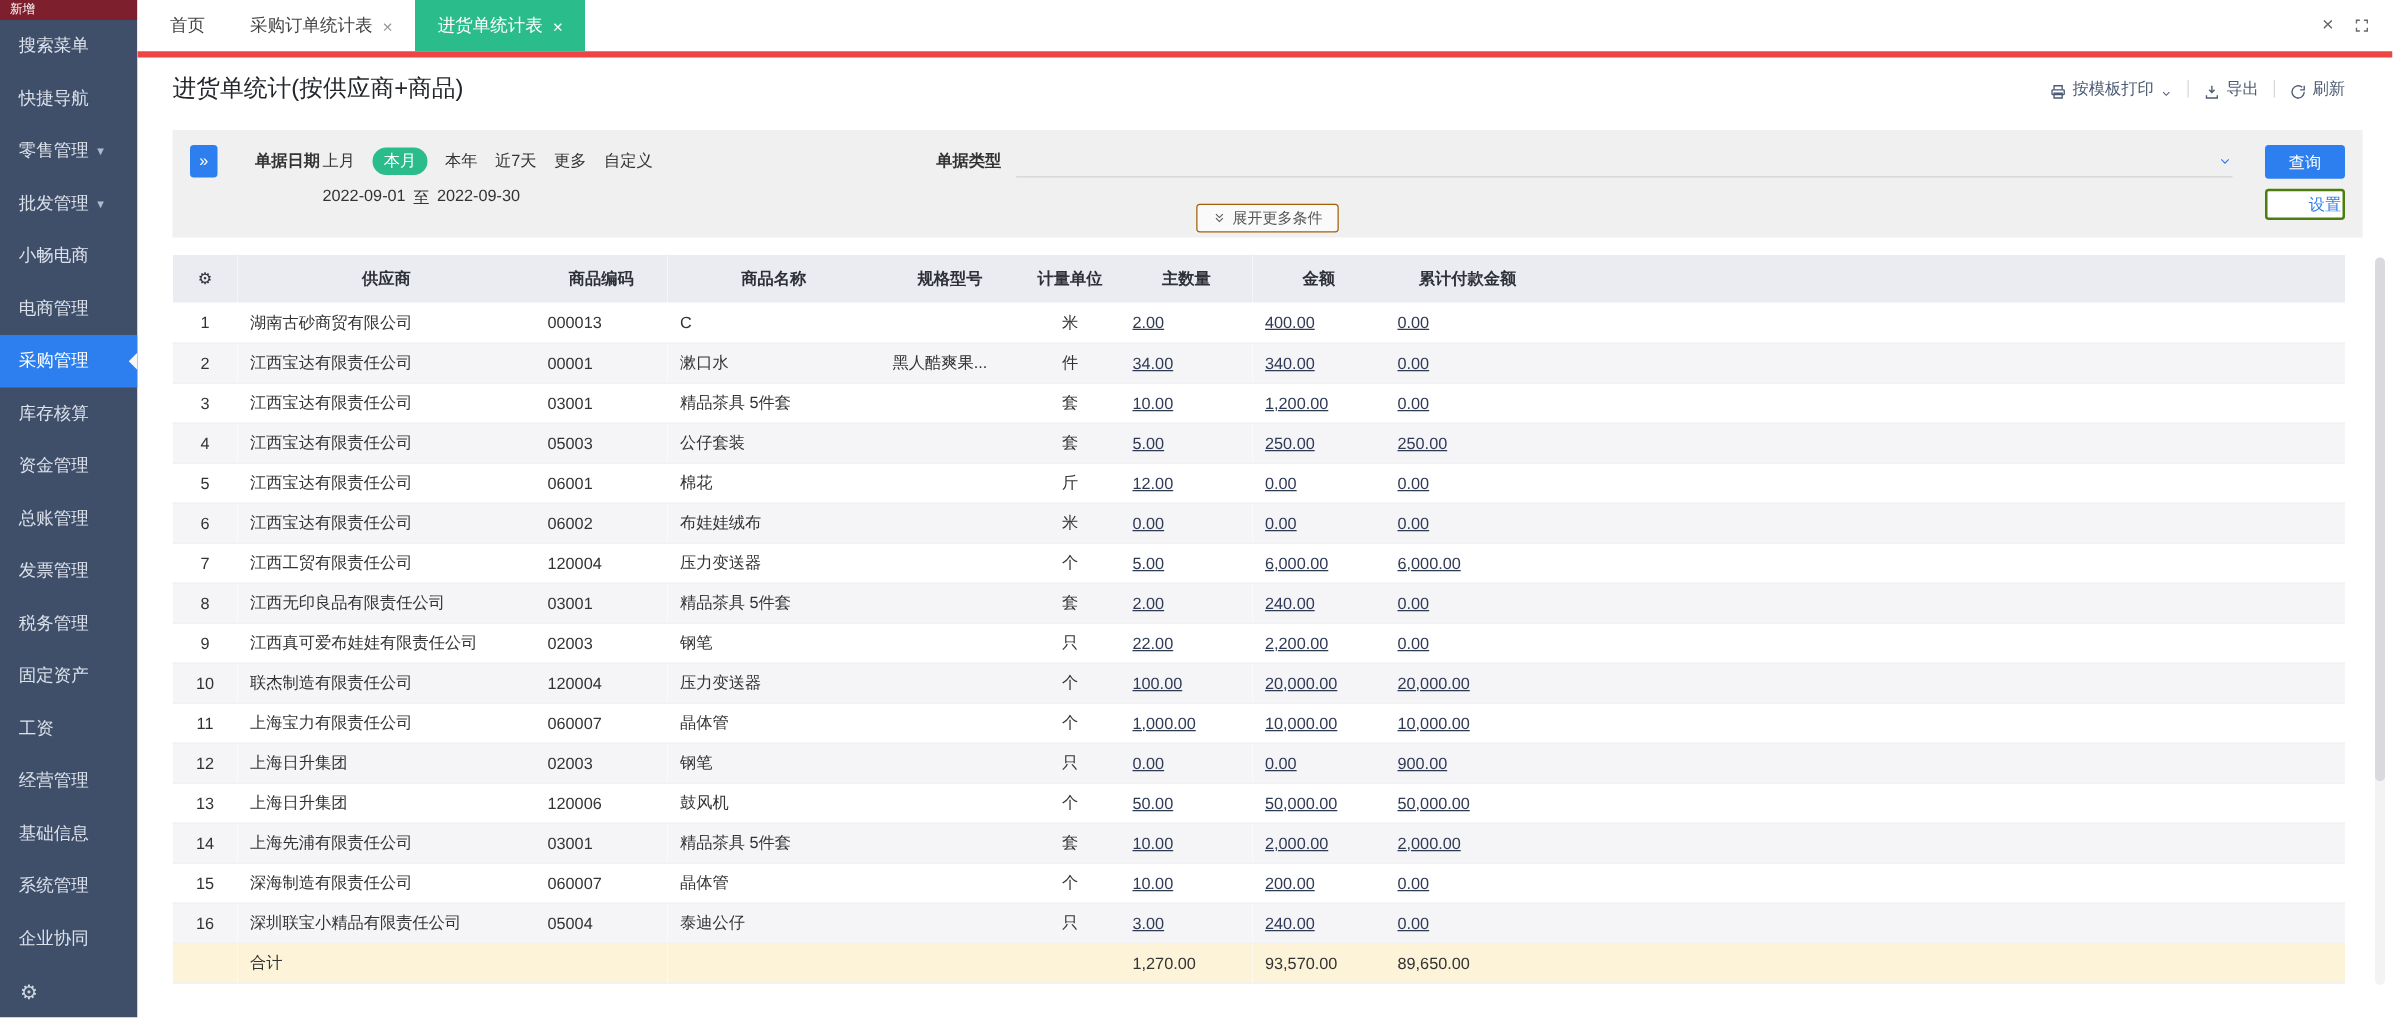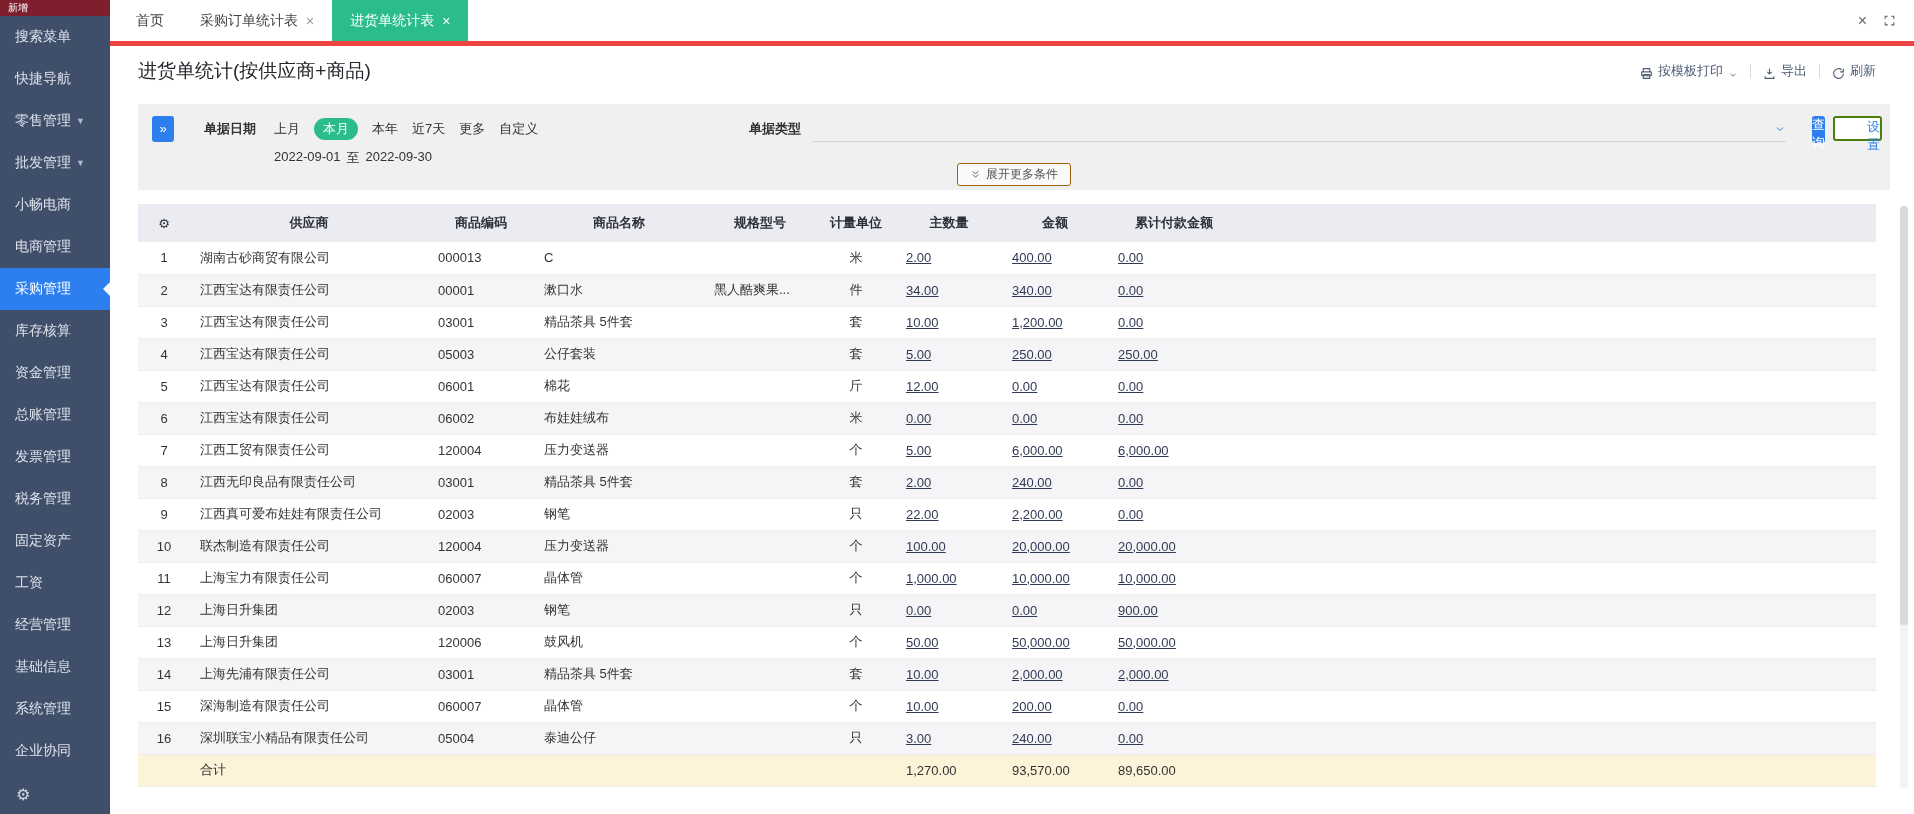--- a/index.html
+++ b/index.html
@@ -42,32 +42,32 @@
   .t-sep { width:1px; height:14px; background:#d8d8d8; }
 
   
   .filter { margin:8px 24px 0 28px; background:#f0f0f1; position:relative;
     padding:12px 14px 4px 14px; height:86px; }
   .filter-row { display:flex; align-items:flex-start; }
   .collapse-btn { width:22px; height:26px; background:#2d7ff0; color:#fff; border:none;
     border-radius:3px; font-size:13px; cursor:pointer; line-height:26px; text-align:center; flex-shrink:0; }
   .flabel { font-size:13px; font-weight:bold; color:#333; line-height:26px; white-space:nowrap; }
   .date-group { margin-left:30px; width:545px; flex-shrink:0; display:flex; }
-  .date-ctrl { margin-left:18px; }
+  .date-ctrl { margin-left:2px; }
   .quick-opts { display:flex; align-items:center; gap:14px; height:26px; }
   .date-opt { font-size:13px; color:#333; cursor:pointer; }
   .date-opt.active { background:#2abd8b; color:#fff; border-radius:11px; padding:2px 9px; }
   .date-range { margin-top:7px; font-size:13px; color:#333; display:flex; gap:6px; }
   .type-group { flex:1.25; display:flex; }
   .num-group { flex:1; margin-left:30px; display:flex; }
   .underline-input { flex:1; height:26px; border-bottom:1px solid #d2d2d6; margin-left:12px;
     display:flex; align-items:center; justify-content:flex-end; color:#2d7ff0; }
   .line-input { flex:1; height:25px; border:none; background:transparent; outline:none;
     border-bottom:1px solid #d2d2d6; margin-left:12px; font-size:13px; }
-  .fbuttons { width:64px; margin-left:26px; display:flex; flex-direction:row; gap:8px; flex-shrink:0; }
+  .fbuttons { width:64px; margin-left:26px; display:flex; flex-direction:column; gap:8px; flex-shrink:0; }
   .btn-primary { height:27px; background:#2d7ff0; color:#fff; border:none; border-radius:3px;
     font-size:13px; cursor:pointer; }
   .btn-ghost { height:25px; background:#fff; color:#2d7ff0; border:2px solid #4d7c0f;
     border-radius:3px; font-size:13px; cursor:pointer;padding-left:32px; }
   .expand-more { position:absolute; left:50%; bottom:4px; transform:translateX(-50%);
     display:flex; align-items:center; gap:5px; font-size:12px; color:#555; background:#fafafa;
     border:1px solid #a16207; border-radius:3px; padding:2px 12px; cursor:pointer; }
 
   
   .table-wrap { flex:1; padding:14px 24px 0 28px; position:relative; overflow:hidden; }

